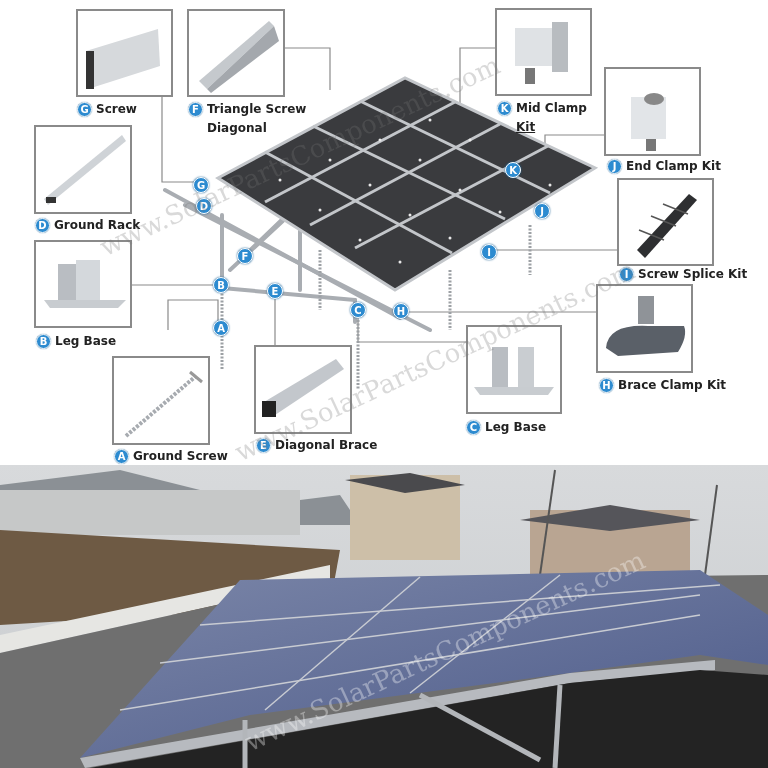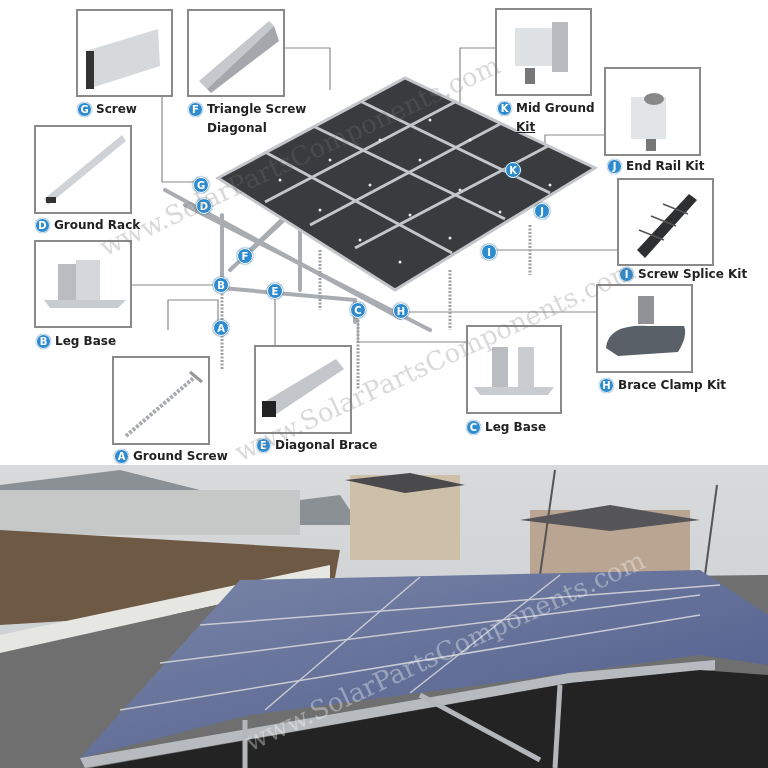--- a/index.html
+++ b/index.html
@@ -108,35 +108,35 @@
   <div class="box" style="left:495px;top:8px;width:97px;height:88px;">
     <svg width="93" height="84">
         <rect x="18" y="18" width="40" height="38" fill="#dfe2e5"></rect>
         <rect x="55" y="12" width="16" height="50" fill="#b8bcc0"></rect>
         <rect x="28" y="58" width="10" height="16" fill="#777"></rect>
       </svg>
   </div>
   <div class="label" style="left:497px;top:99px;flex-direction:column;gap:0;">
     <div style="display:flex;gap:4px;">
         <span class="badge">K</span>
-        <span>Mid Ground</span>
+        <span>Mid Clamp</span>
       </div>
     <div style="padding-left:19px;text-decoration:underline;">Kit</div>
   </div>
 
   <div class="box" style="left:604px;top:67px;width:97px;height:89px;">
     <svg width="93" height="85">
         <rect x="25" y="28" width="35" height="42" fill="#e2e5e8"></rect>
         <ellipse cx="48" cy="30" rx="10" ry="6" fill="#888"></ellipse>
         <rect x="40" y="70" width="10" height="12" fill="#777"></rect>
       </svg>
   </div>
   <div class="label" style="left:607px;top:157px;">
     <span class="badge">J</span>
-      <span>End Rail Kit</span>
+      <span>End Clamp Kit</span>
   </div>
 
   <div class="box" style="left:34px;top:125px;width:98px;height:89px;">
     <svg width="94" height="85">
         <polygon points="8,72 86,8 90,14 12,78" fill="#cfd3d7"></polygon>
         <rect x="10" y="70" width="10" height="6" fill="#333"></rect>
       </svg>
   </div>
   <div class="label" style="left:35px;top:216px;">
     <span class="badge">D</span>

